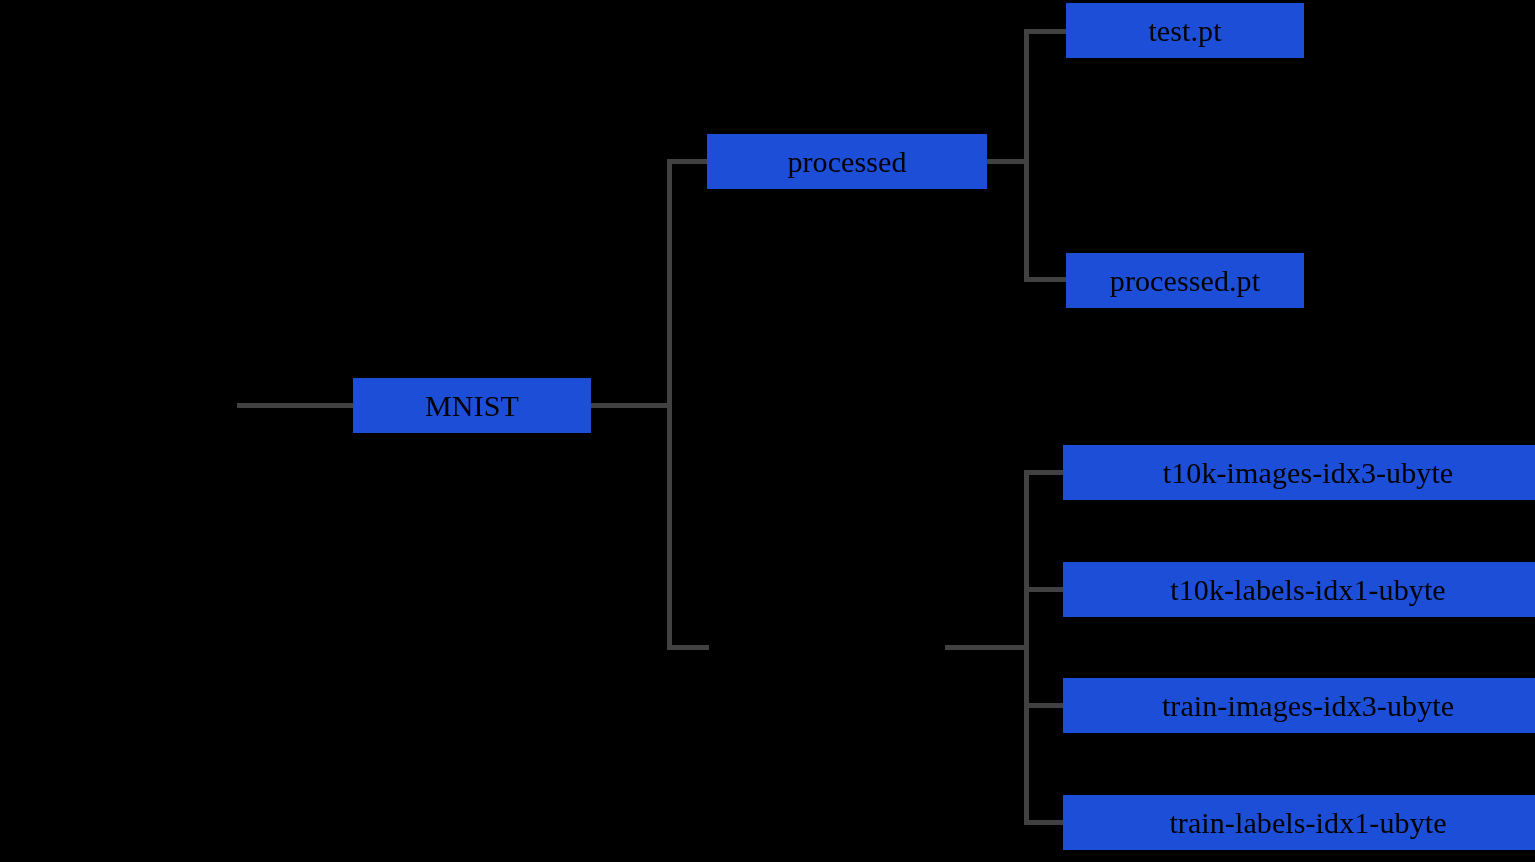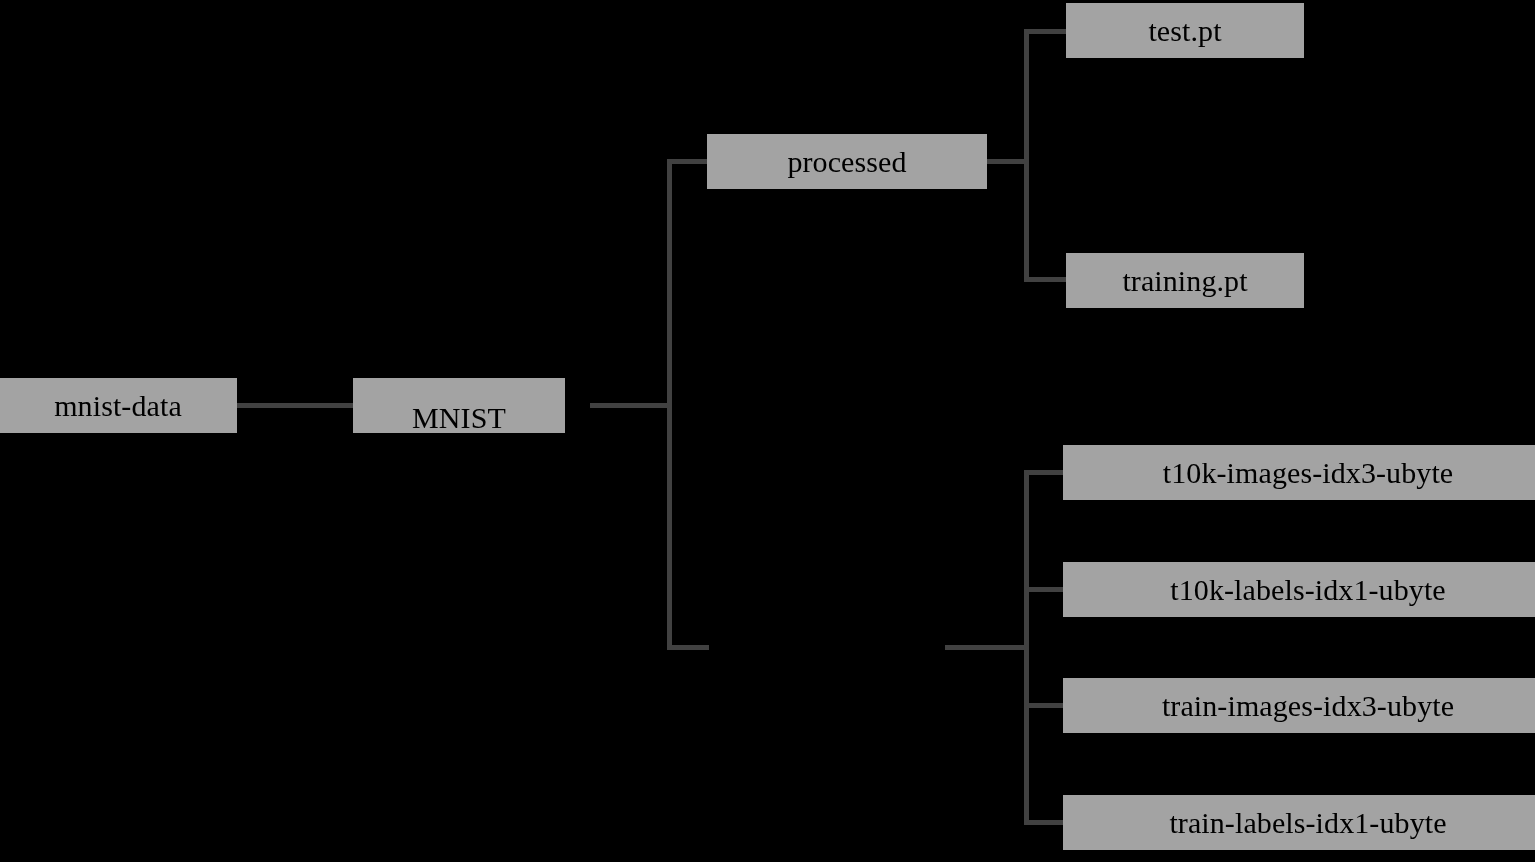--- a/index.html
+++ b/index.html
@@ -10,21 +10,21 @@
   #canvas {
     position: relative;
     width: 1535px;
     height: 862px;
     background: #000000;
     overflow: hidden;
     font-family: "Liberation Serif", "DejaVu Serif", serif;
   }
   .node {
     position: absolute;
-    background: #a3a3a3;
+    background: #1d4ed8;
     color: #000000;
     display: flex;
     align-items: center;
     justify-content: center;
     box-sizing: border-box;
     font-size: 30px;
     line-height: 1;
     letter-spacing: 0.1px;
     white-space: nowrap;
     overflow: hidden;
@@ -57,39 +57,36 @@
   <div class="edge edge-h" style="left:1024px; top:29px; width:44px;"></div>
   <div class="edge edge-h" style="left:1024px; top:277px; width:44px;"></div>
 
   <div class="edge edge-h" style="left:945px; top:645px; width:83px;"></div>
   <div class="edge edge-v" style="left:1024px; top:470px; width:5px; height:350px;"></div>
   <div class="edge edge-h" style="left:1024px; top:470px; width:42px;"></div>
   <div class="edge edge-h" style="left:1024px; top:587px; width:42px;"></div>
   <div class="edge edge-h" style="left:1024px; top:703px; width:42px;"></div>
   <div class="edge edge-h" style="left:1024px; top:820px; width:42px;"></div>
 
-  <div class="node" style="left:-1px; top:378px; width:238px; height:55px;">
-    <span class="node-label">mnist-data</span>
-  </div>
 
-  <div class="node" style="left:353px; top:378px; width:212px; height:55px;align-items:flex-end;">
+  <div class="node" style="left:353px; top:378px; width:238px; height:55px;">
     <span class="node-label">MNIST</span>
   </div>
 
   <div class="node" style="left:707px; top:134px; width:280px; height:55px;">
     <span class="node-label">processed</span>
   </div>
 
 
   <div class="node" style="left:1066px; top:3px; width:238px; height:55px;">
     <span class="node-label">test.pt</span>
   </div>
 
   <div class="node" style="left:1066px; top:253px; width:238px; height:55px;">
-    <span class="node-label">training.pt</span>
+    <span class="node-label">processed.pt</span>
   </div>
 
   <div class="node" style="left:1063px; top:445px; width:490px; height:55px;">
     <span class="node-label">t10k-images-idx3-ubyte</span>
   </div>
 
   <div class="node" style="left:1063px; top:562px; width:490px; height:55px;">
     <span class="node-label">t10k-labels-idx1-ubyte</span>
   </div>
 

